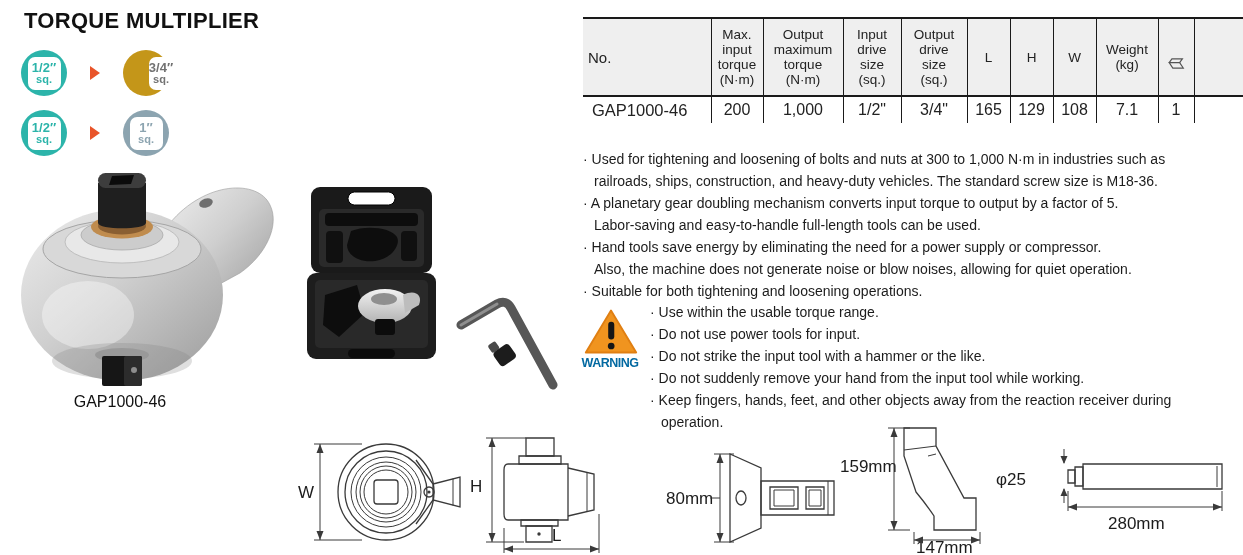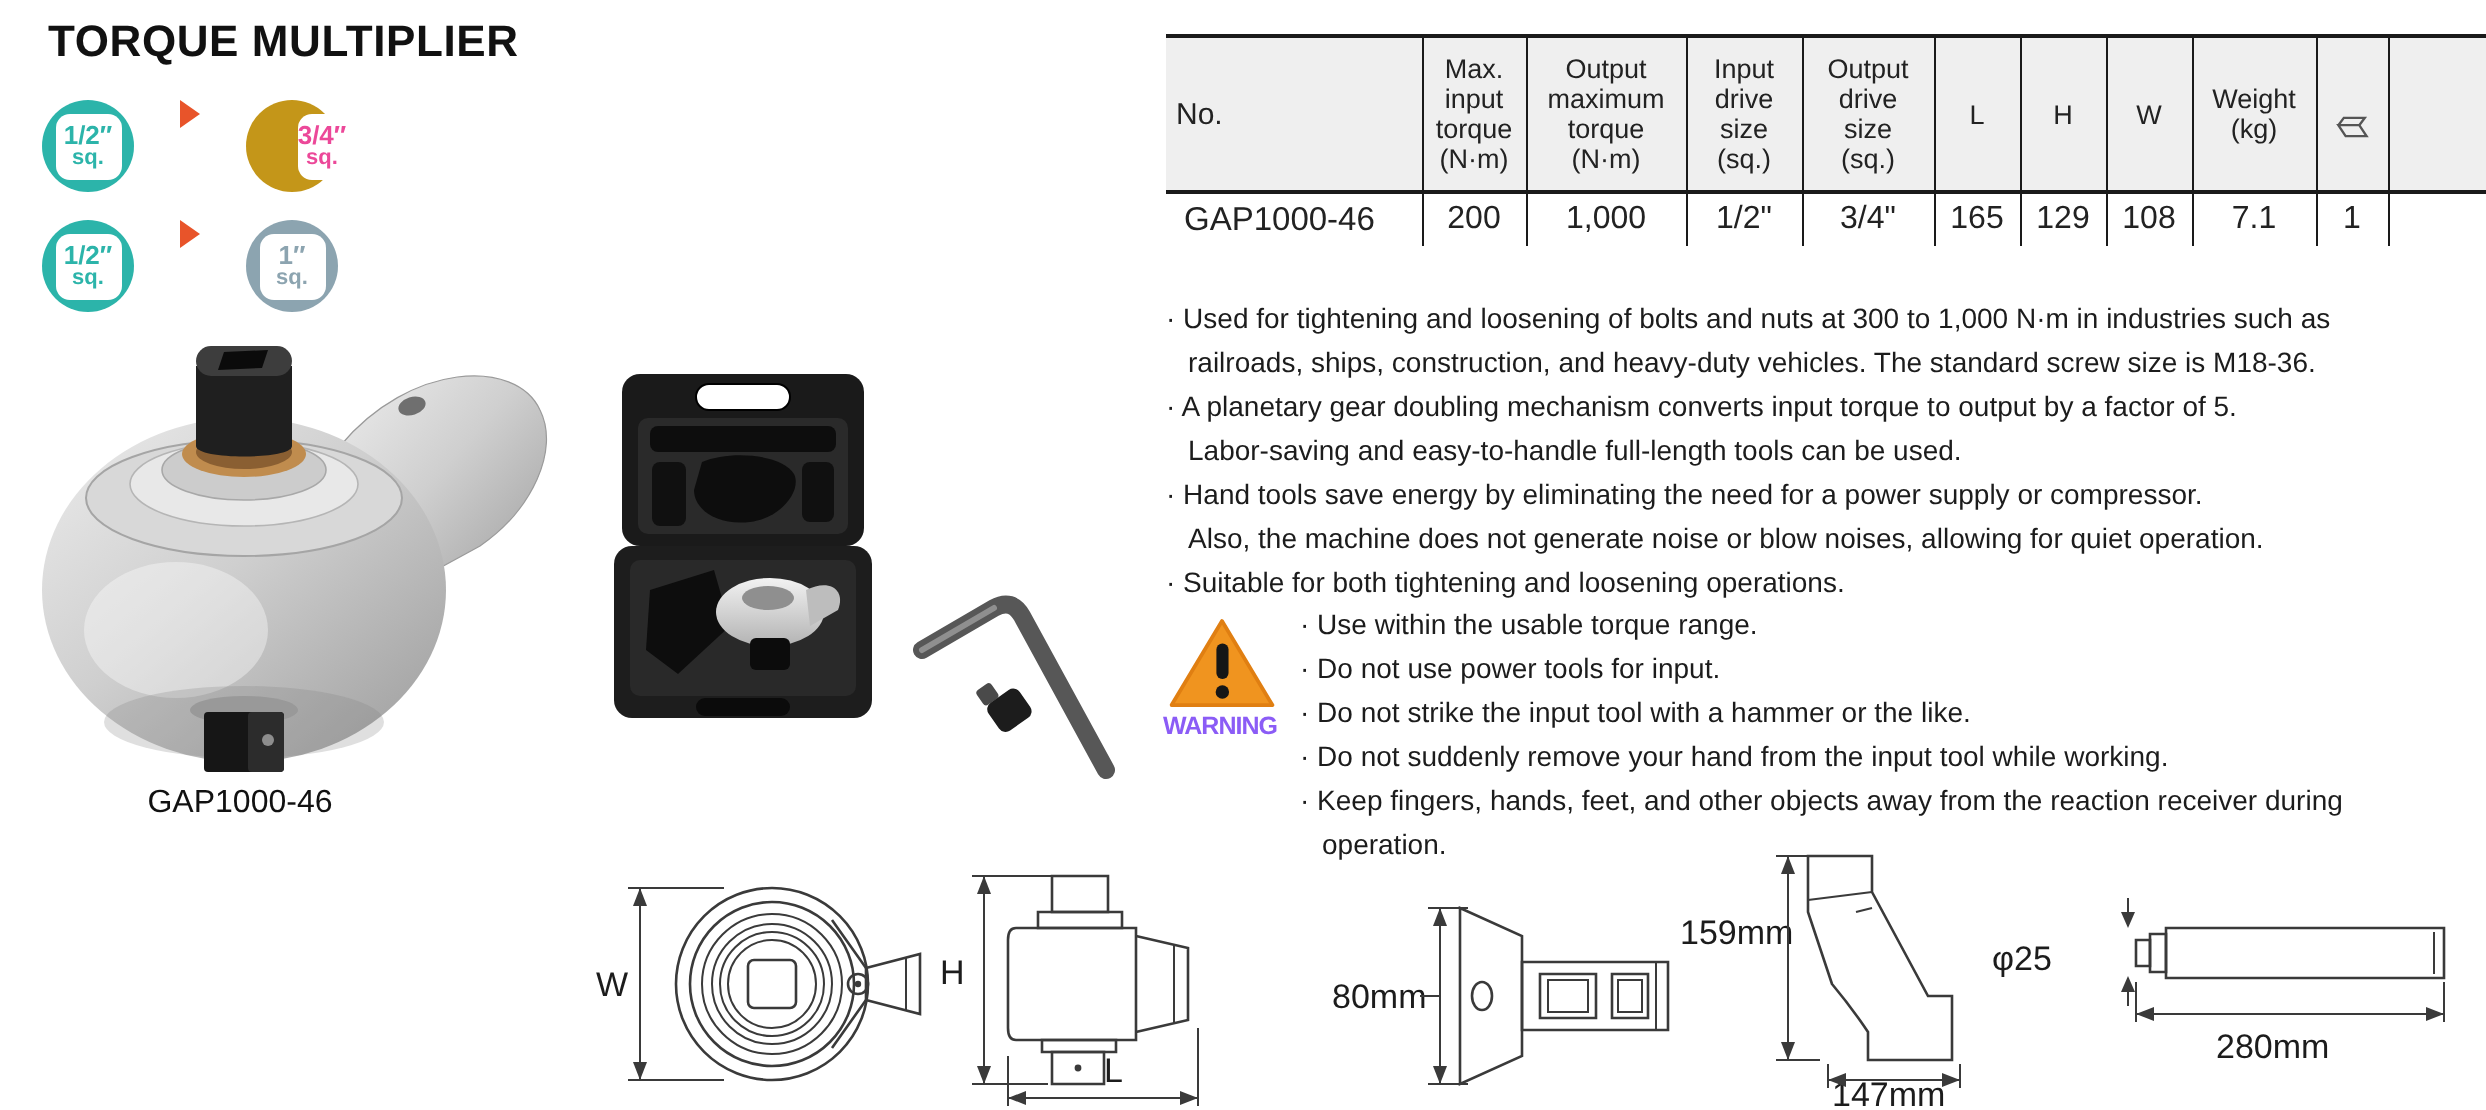--- a/index.html
+++ b/index.html
@@ -3,27 +3,27 @@
 <meta charset="utf-8">
 <style>
   html,body{margin:0;padding:0;background:#fff;}
   .page{position:relative;width:1243px;height:555px;background:#fff;overflow:hidden;
         font-family:"Liberation Sans", sans-serif;color:#222;}
 
   
   .title{position:absolute;left:24px;top:8px;font-size:22px;font-weight:bold;color:#111;letter-spacing:.3px;}
 
   
-  .badge-row{position:absolute;display:flex;gap:23px;}
+  .badge-row{position:absolute;display:flex;align-items:center;gap:23px;}
   .badge{width:46px;height:46px;border-radius:50%;display:flex;align-items:center;justify-content:center;flex:0 0 auto;}
   .badge-inner{width:33px;height:33px;background:#fff;border-radius:7px;display:flex;flex-direction:column;
                align-items:center;justify-content:center;font-weight:bold;line-height:1;}
   .badge .sz{font-size:13px;} .badge .un{font-size:11px;}
   .bg-teal{background:#2cb4aa;} .bg-teal .badge-inner{color:#2cb4aa;}
-  .bg-gold{background:#c49619;} .bg-gold .badge-inner{color:#ec4899;margin-left:30px;}
+  .bg-gold{background:#c49619;} .bg-gold .badge-inner{color:#737373;margin-left:30px;}
   .bg-gray{background:#8ca4b0;} .bg-gray .badge-inner{color:#8ca4b0;}
   .arrow-right{width:0;height:0;border-left:10px solid #e8542a;border-top:7px solid transparent;border-bottom:7px solid transparent;}
 
   
   .abs{position:absolute;}
   .caption{position:absolute;text-align:center;font-size:16px;color:#111;line-height:19px;white-space:pre-line;}
 
   
   table.spec{position:absolute;left:583px;top:17px;width:660px;border-collapse:collapse;table-layout:fixed;}
   table.spec th, table.spec td{border-left:1.5px solid #1a1a1a;padding:0;}
@@ -36,21 +36,21 @@
   table.spec tr.r0 td{background:#ffffff;}
   table.spec tr.r1 td{background:#f0f0f0;border-top:2px solid #ffffff;}
   table.spec tr.r1 td{border-bottom:1px solid #b5b5b5;}
 
   
   .features{position:absolute;left:583px;top:148px;width:662px;font-size:14px;line-height:22px;color:#1c1c1c;}
   .features .feat{white-space:pre-line;padding-left:11px;text-indent:-11px;}
 
   
   .warn-icon{position:absolute;left:583px;top:307px;}
-  .warn-label{position:absolute;left:576px;top:356px;width:68px;text-align:center;font-size:12.5px;font-weight:bold;color:#8b5cf6;letter-spacing:-0.5px;}
+  .warn-label{position:absolute;left:576px;top:356px;width:68px;text-align:center;font-size:12.5px;font-weight:bold;color:#0369a1;letter-spacing:-0.5px;}
   .warn-items{position:absolute;left:650px;top:301px;width:600px;font-size:14px;line-height:22px;color:#1c1c1c;}
   .warn-items .feat{white-space:pre-line;padding-left:11px;text-indent:-11px;}
 
   
   .dim-text{font-size:17px;fill:#1c1c1c;font-family:"Liberation Sans",sans-serif;}
   svg .ln{stroke:#3a3a3a;stroke-width:1.3;fill:none;}
   svg .thin{stroke:#3a3a3a;stroke-width:1;fill:none;}
   svg .ar{fill:#3a3a3a;stroke:none;}
 </style>
 </head>

